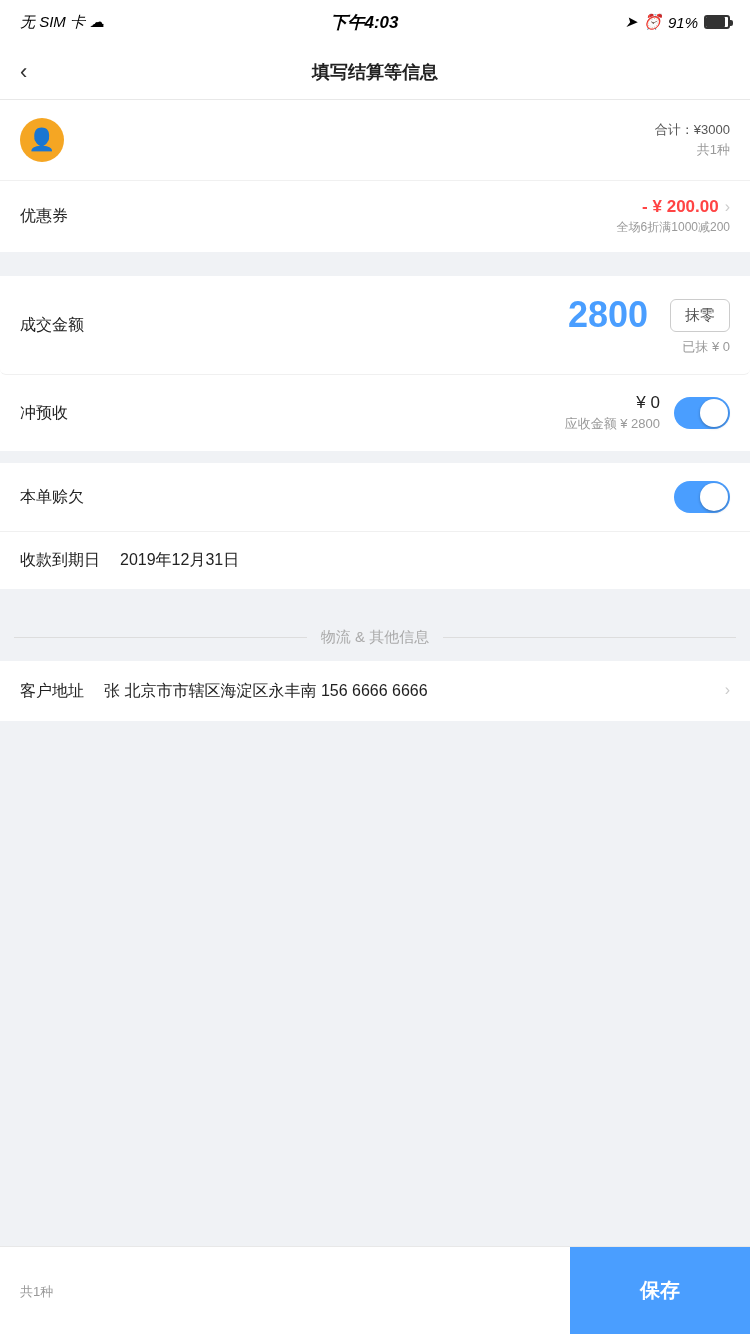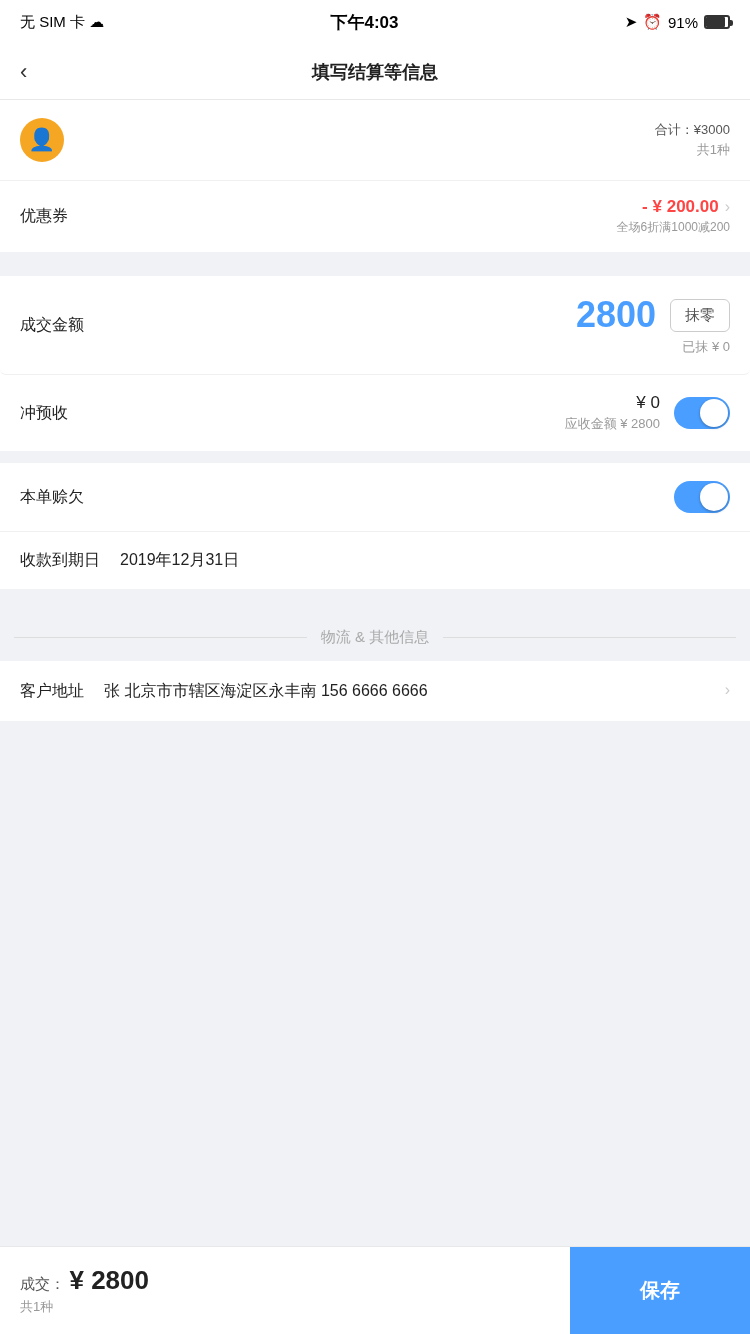--- a/index.html
+++ b/index.html
@@ -16,20 +16,21 @@
     
     .status-bar {
       height: 44px;
       background: #fff;
       display: flex;
       align-items: center;
       justify-content: space-between;
       padding: 0 20px;
       font-size: 15px;
       font-weight: 500;
+      font-style: italic;
     }
     .status-left { display: flex; align-items: center; gap: 8px; }
     .status-center { font-size: 17px; font-weight: 600; }
     .status-right { display: flex; align-items: center; gap: 6px; font-size: 15px; }
 
     
     .nav-bar {
       height: 56px;
       background: #fff;
       display: flex;
@@ -113,20 +114,21 @@
     .amount-right { display: flex; align-items: center; gap: 14px; }
     .deal-amount { font-size: 36px; font-weight: 700; color: #4a9eff; }
     .round-btn {
       border: 1px solid #ccc;
       border-radius: 6px;
       padding: 6px 14px;
       font-size: 15px;
       color: #555;
       background: #fff;
       cursor: pointer;
+      margin-left: 8px;
     }
     .amount-sub { font-size: 13px; color: #999; text-align: right; margin-top: 2px; }
 
     
     .prepay-right { display: flex; align-items: center; gap: 14px; }
     .prepay-amount-block { text-align: right; }
     .prepay-amount { font-size: 17px; color: #222; }
     .prepay-sub { font-size: 13px; color: #999; margin-top: 2px; }
 
     
@@ -335,22 +337,18 @@
     <div class="address-label">客户地址</div>
     <div class="address-value">张 北京市市辖区海淀区永丰南 156 6666 6666</div>
     <span class="address-chevron">›</span>
   </div>
 </div>
 
 <div class="bottom-spacer"></div>
 
 <div class="bottom-bar">
   <div class="bottom-summary">
-    <div>
-      <span class="bottom-deal">成交：</span>
-      <span class="bottom-amount">¥ 2800</span>
-    </div>
     <div class="bottom-count">共1种</div>
   </div>
   <div class="btn-save">
     <span>保存</span>
   </div>
 </div>
 
 </body></html>

